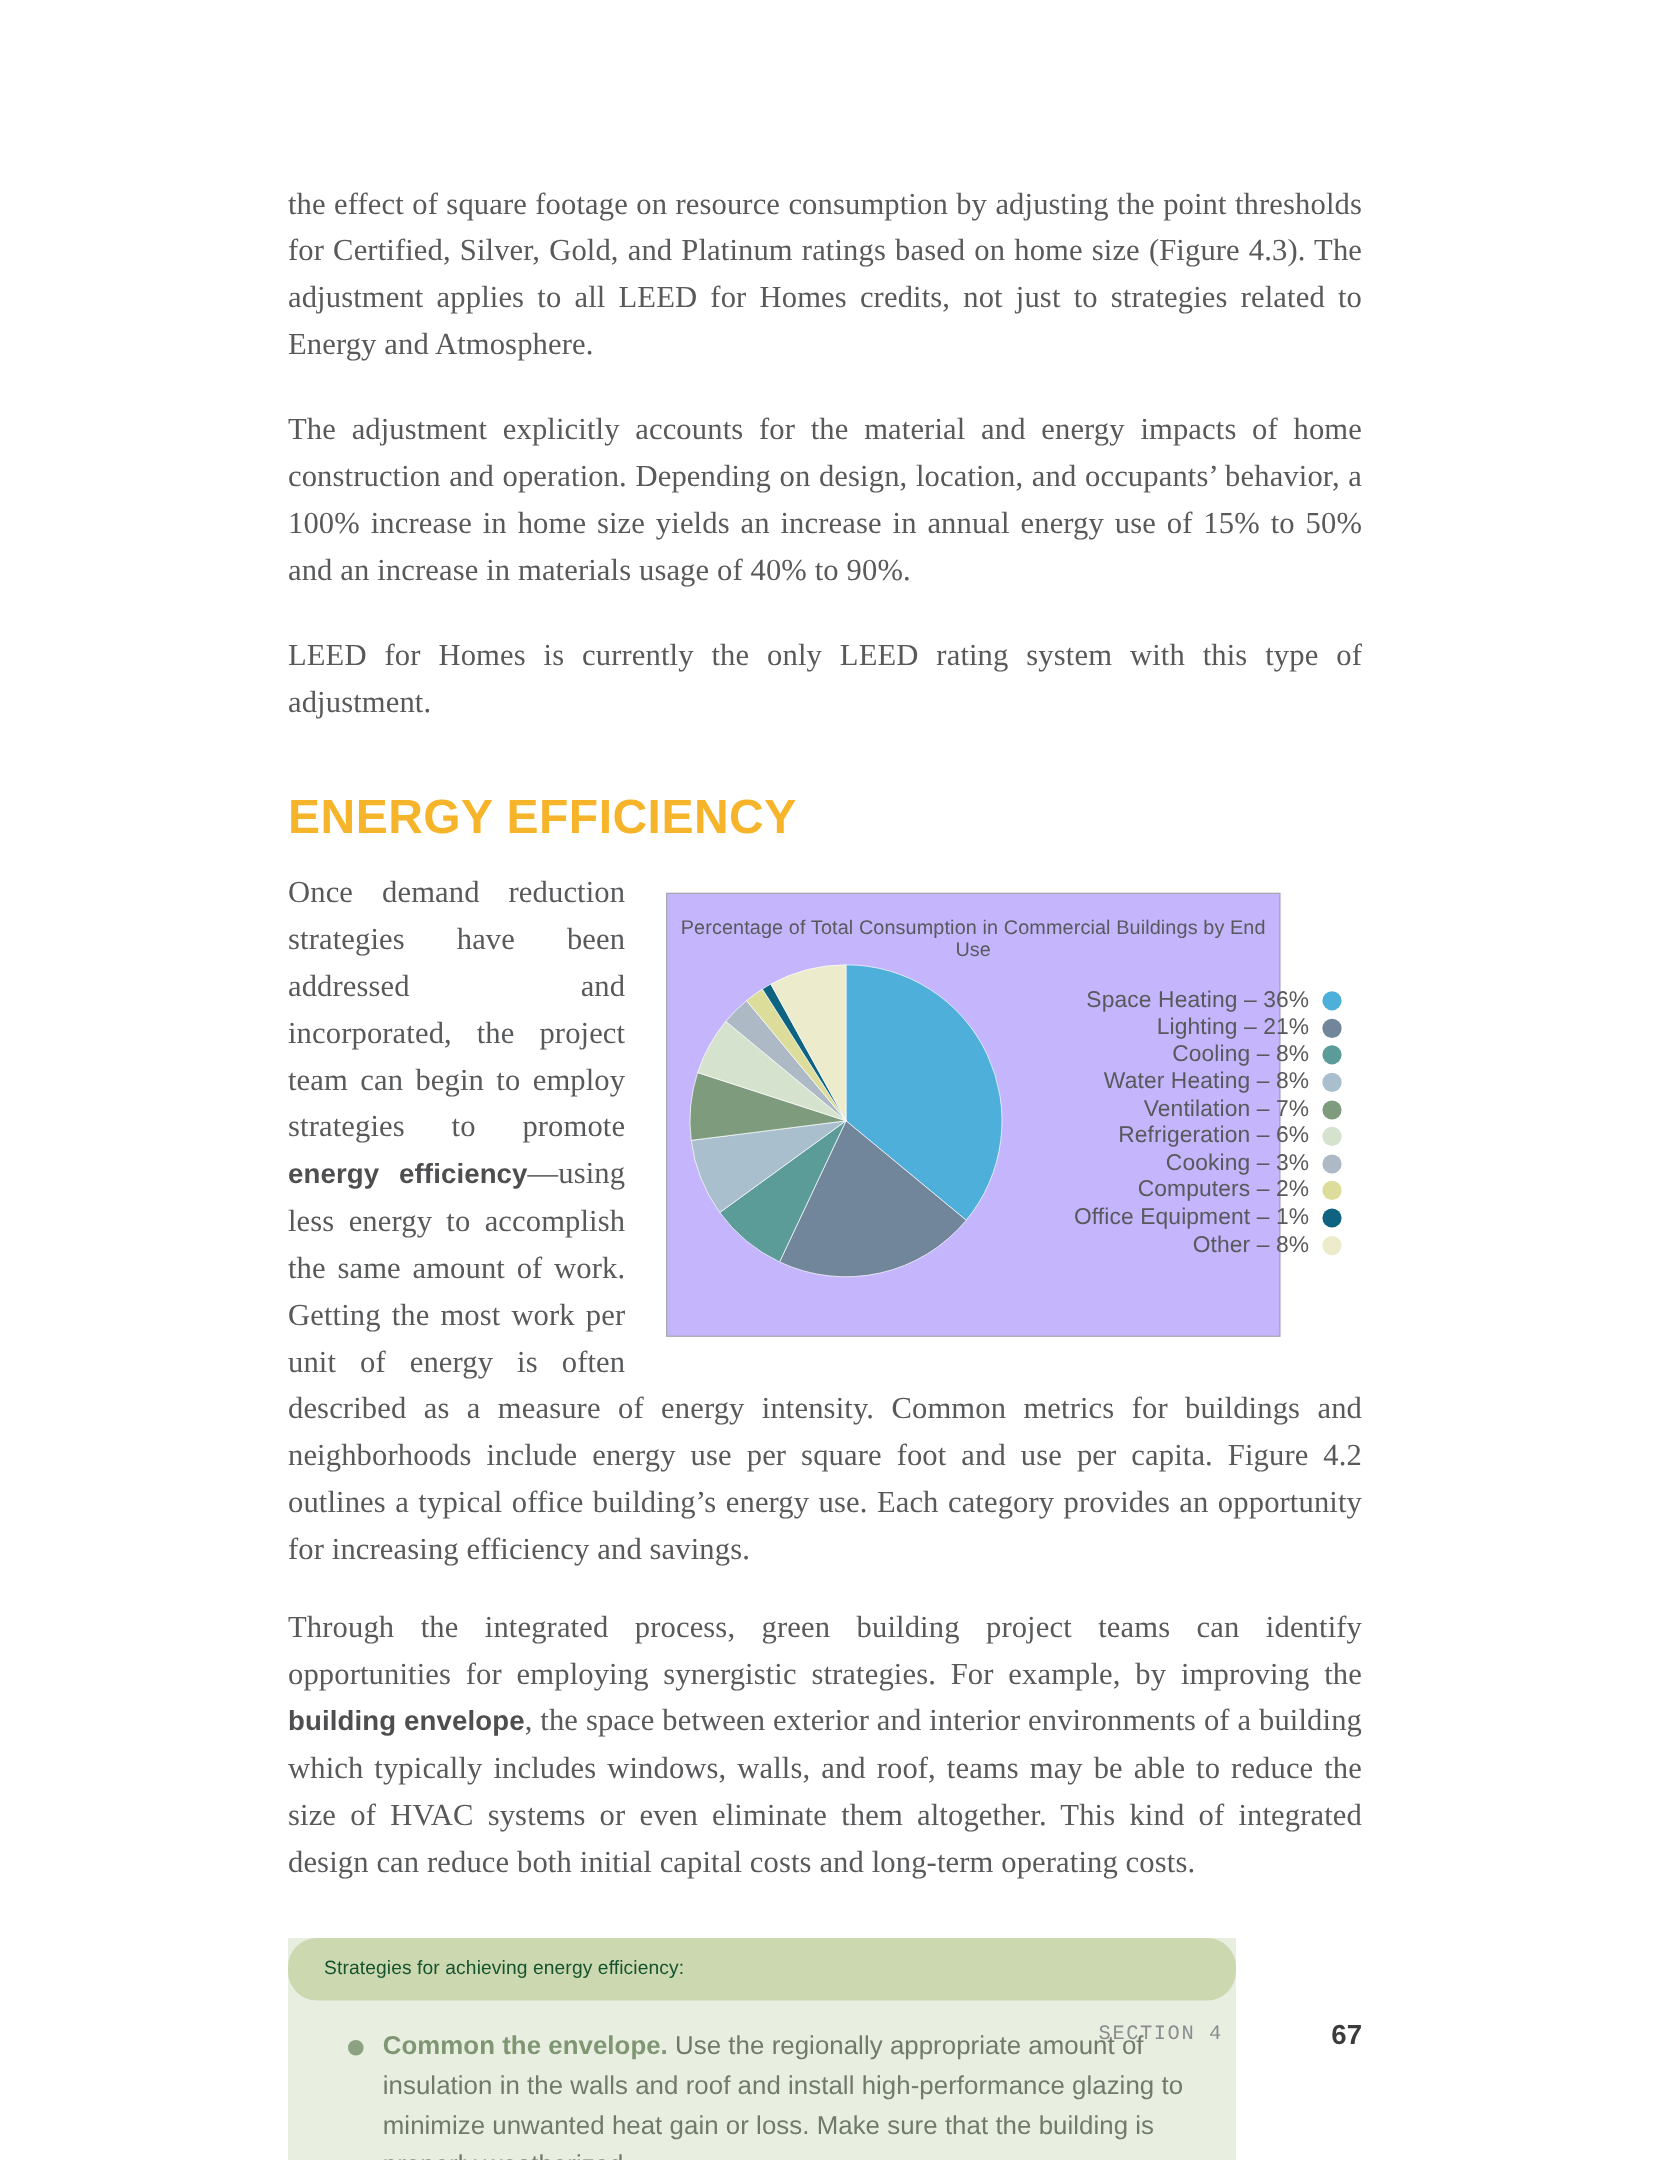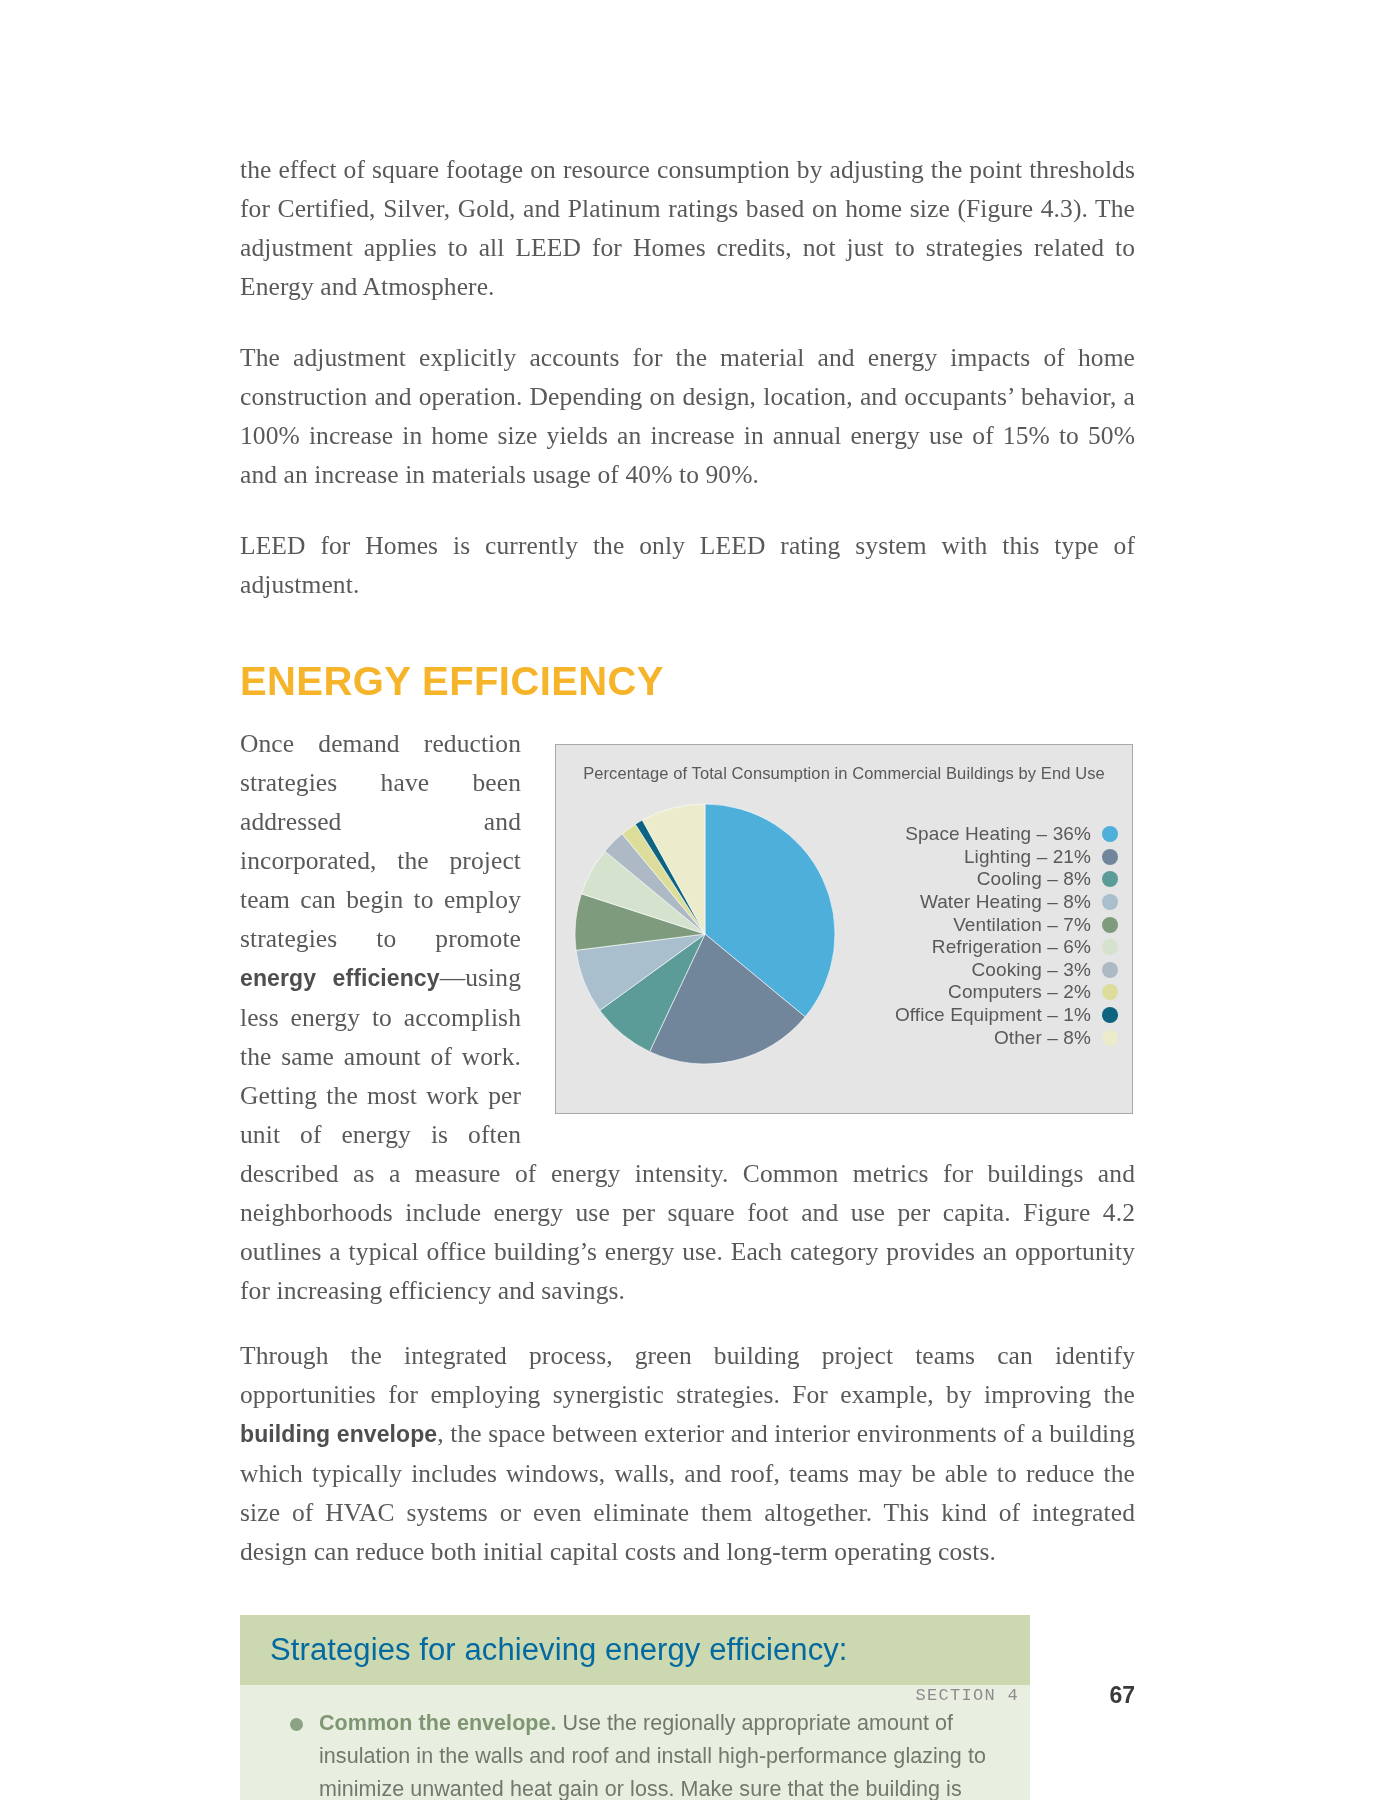--- a/index.html
+++ b/index.html
@@ -62,22 +62,22 @@
   }
 
   
   .figure-float {
     float: right;
     width: 580px;
     margin: 20px 0 6px 34px;
   }
   .chart-box {
     border: 1px solid #a7a9ac;
-    background: #e5e5e5;
-    width: 578px;
+    background: #c4b5fd;
+    width: 512px;
     height: 370px;
     box-sizing: border-box;
     position: relative;
   }
   .chart-title {
     font-family: "Liberation Sans", sans-serif;
     font-size: 16.5px;
     color: #58595b;
     text-align: center;
     padding-top: 19px;
@@ -142,23 +142,24 @@
   
   .strategies {
     margin-top: 44px;
     width: 790px;
     background: #e8eee0;
   }
   .strategies-header {
     background: #ccd8b0;
     padding: 17px 0 17px 30px;
     font-family: "Liberation Sans", sans-serif;
-    font-size: 31px;
-    color: #0369a1;
+    font-size: 16px;
+    color: #14532d;
     letter-spacing: 0.1px;
+    border-radius: 24px;
   }
   .strategies-body {
     padding: 22px 40px 30px 40px;
   }
   .strat-item {
     display: flex;
     align-items: flex-start;
     margin-bottom: 22px;
   }
   .strat-item:last-child { margin-bottom: 0; }

